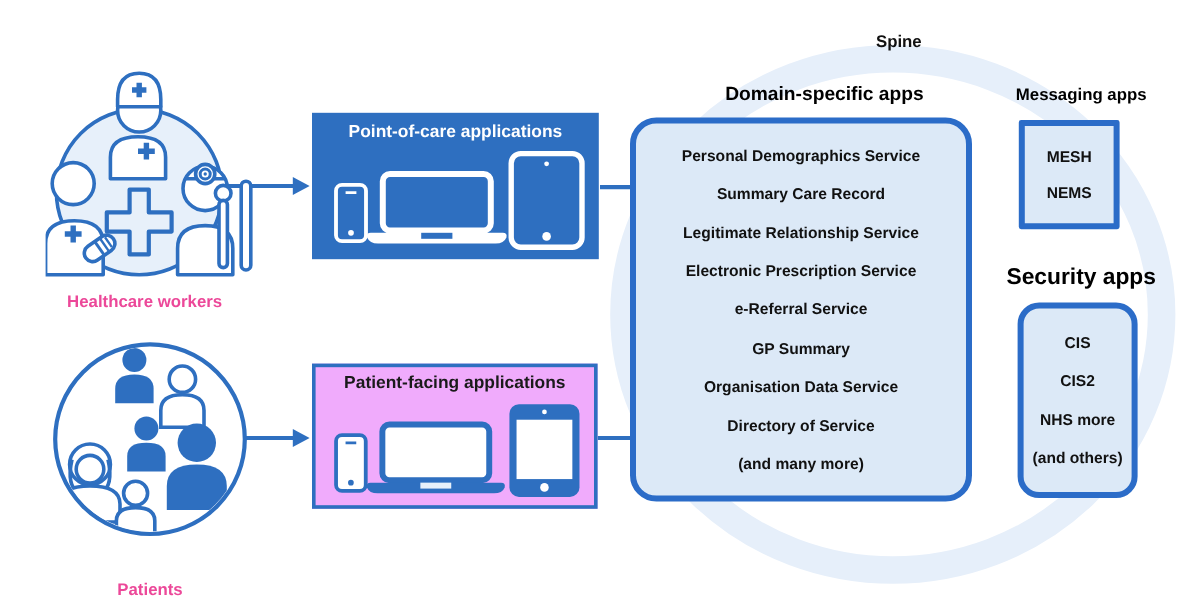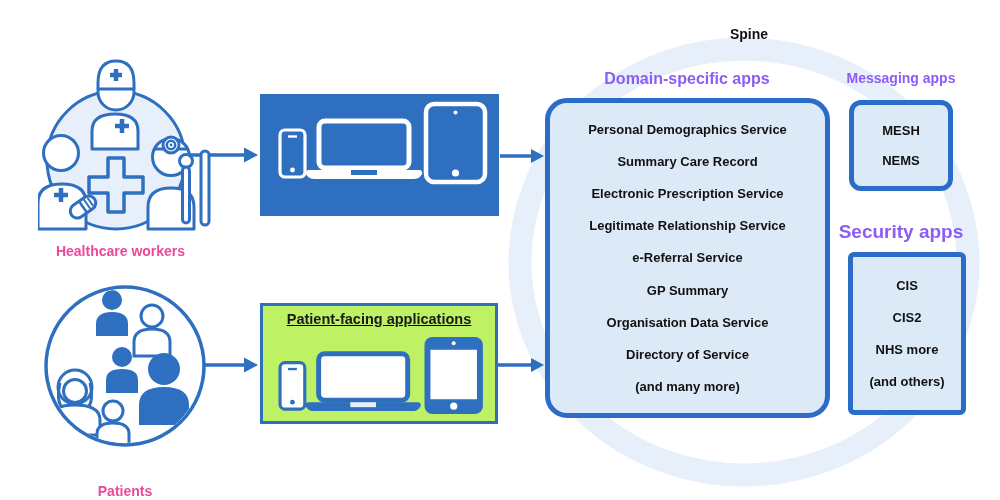--- a/index.html
+++ b/index.html
@@ -5,50 +5,50 @@
   html,body { margin:0; padding:0; background:#fff; }
   .stage {
     position:relative; width:1000px; height:500px; background:#ffffff;
     font-family:"Liberation Sans", sans-serif; overflow:hidden;
   }
   .abs { position:absolute; }
   svg { display:block; }
 
   
   .spine-title   { font-size:14px; font-weight:bold; color:#111; text-align:center; }
-  .group-heading { font-size:16px; font-weight:bold; color:#8b5cf6; text-align:center; }
+  .group-heading { font-size:16px; font-weight:bold; color:#000000; text-align:center; }
   .actor-label   { font-size:14px; font-weight:bold; color:#ec4899; text-align:center; }
 
   
   .box-poc {
     left:260px; top:94px; width:239px; height:122px;
     background:#2e6fc0; box-sizing:border-box;
     display:flex; flex-direction:column; align-items:center;
   }
   .box-poc .box-title { color:#ffffff; font-size:14.5px; font-weight:bold; margin-top:8px; }
 
   
   .box-pfa {
     left:260px; top:303px; width:238px; height:121px;
-    background:#bef264; border:3px solid #2e6fc0; box-sizing:border-box;
-    display:flex; flex-direction:column; align-items:center;text-decoration:underline;
+    background:#f0abfc; border:3px solid #2e6fc0; box-sizing:border-box;
+    display:flex; flex-direction:column; align-items:center;
   }
   .box-pfa .box-title { color:#1a1a1a; font-size:14.5px; font-weight:bold; margin-top:5px; }
 
   
   .pill-box {
     background:#dce9f7; border:5px solid #2b6cc8; border-radius:22px;
     box-sizing:border-box; display:flex; flex-direction:column;
     justify-content:space-around; align-items:center;
   }
   .pill-box .item { font-size:13px; font-weight:bold; color:#111; white-space:nowrap; }
 
-  .box-domain    { left:545px; top:98px;  width:285px; height:320px; padding:10px 4px; }
-  .box-messaging { left:849px; top:100px; width:104px; height:91px;  border-radius:12px; padding:10px 0;text-align:center; }
-  .box-security  { left:848px; top:252px; width:118px; height:163px; border-radius:6px; padding:12px 0; }
+  .box-domain    { left:525px; top:98px;  width:285px; height:320px; padding:10px 4px; }
+  .box-messaging { left:849px; top:100px; width:84px; height:91px;  border-radius:2px; padding:10px 0;text-align:center; }
+  .box-security  { left:848px; top:252px; width:100px; height:163px; border-radius:18px; padding:12px 0; }
 </style>
 </head>
 <body>
 
 <div class="stage">
 
   <svg class="abs" style="left:0;top:0;" width="1000" height="500" viewBox="0 0 1000 500">
     <ellipse cx="744" cy="262" rx="224" ry="213" fill="none" stroke="#e6effa" stroke-width="23"></ellipse>
     <g stroke="#2e6fc0" stroke-width="3.5" fill="#2e6fc0">
       <g>
@@ -152,20 +152,21 @@
       </g>
       <g fill="#ffffff" stroke="#2e6fc0" stroke-width="3">
         <circle cx="71" cy="128" r="10"></circle>
         <path d="M 55,162 L 55,151 Q 55,140 71,140 Q 87,140 87,151 L 87,162 Z"></path>
       </g>
     </g>
   </svg>
   <div class="abs actor-label" style="left:40px;top:459px;width:170px;margin-top:24px;">Patients</div>
 
   <div class="abs box-poc">
+    <div class="box-title">Point-of-care applications</div>
     <svg width="230" height="95" viewBox="0 0 230 95">
       <g stroke="#ffffff" fill="none">
         <rect x="15" y="36" width="25" height="47" rx="5" stroke-width="3.2"></rect>
         <line x1="23" y1="42.5" x2="32" y2="42.5" stroke-width="2.4"></line>
         <circle cx="27.5" cy="76" r="2.4" fill="#ffffff" stroke="none"></circle>
       </g>
       <g>
         <rect x="54" y="27" width="90" height="47" rx="6" fill="none" stroke="#ffffff" stroke-width="5"></rect>
         <path d="M 44,76 L 154,76 Q 158,76 157,80 Q 155,85 148,85 L 50,85 Q 43,85 41,80 Q 40,76 44,76 Z" fill="#ffffff"></path>
         <rect x="86" y="76" width="26" height="5" fill="#2e6fc0"></rect>
@@ -201,22 +202,22 @@
   </div>
 
   <div class="abs spine-title" style="left:684px;top:26px;width:130px;">Spine</div>
   <div class="abs group-heading" style="left:557px;top:70px;width:260px;">Domain-specific apps</div>
   <div class="abs group-heading" style="left:828px;top:70px;width:146px;font-size:14px;">Messaging apps</div>
   <div class="abs group-heading" style="left:828px;top:221px;width:146px;font-size:19px;">Security apps</div>
 
   <div class="abs pill-box box-domain">
     <div class="item">Personal Demographics Service</div>
     <div class="item">Summary Care Record</div>
+    <div class="item">Legitimate Relationship Service</div>
     <div class="item">Electronic Prescription Service</div>
-    <div class="item">Legitimate Relationship Service</div>
     <div class="item">e-Referral Service</div>
     <div class="item">GP Summary</div>
     <div class="item">Organisation Data Service</div>
     <div class="item">Directory of Service</div>
     <div class="item">(and many more)</div>
   </div>
 
   <div class="abs pill-box box-messaging">
     <div class="item">MESH</div>
     <div class="item">NEMS</div>

